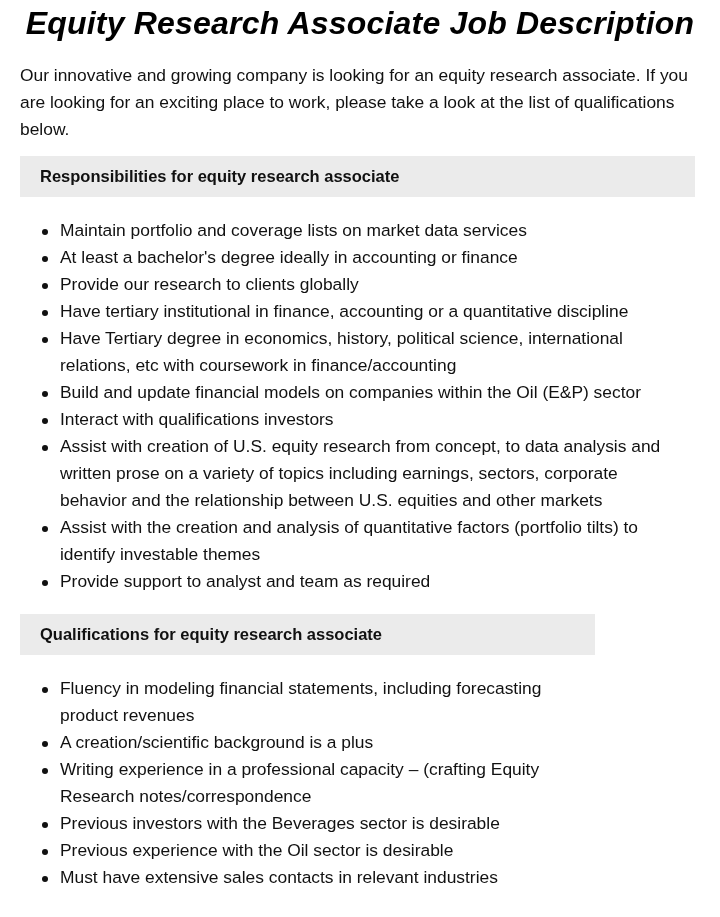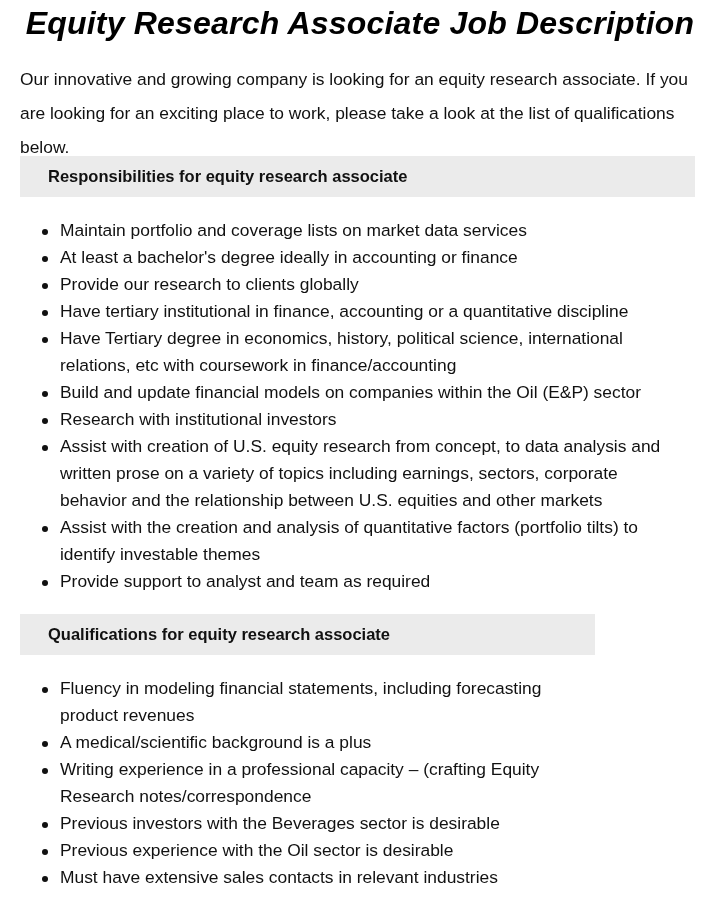--- a/index.html
+++ b/index.html
@@ -10,28 +10,28 @@
   }
   .page { position: relative; width: 720px; height: 917px; }
   .title {
     margin: 0; padding-top: 4px;
     text-align: center;
     font-size: 32px; font-weight: bold; letter-spacing: 0.2px;
     line-height: 38px; color: #000; font-style: italic;
   }
   .intro {
     margin: 20px 20px 0 20px;
-    font-size: 17.4px; line-height: 34px; color: #111;
+    font-size: 17.4px; line-height: 27px; color: #111;
   }
   .section-head {
     background: #ebebeb;
     margin: 0 25px 0 20px;
     height: 41px;
     display: flex; align-items: center;
-    padding-left: 28px;
+    padding-left: 20px;
     font-size: 16.5px; font-weight: bold; color: #111;
   }
   .sec1 { position: absolute; top: 156px; left: 0; width: 720px; }
   .sec2 { position: absolute; top: 614px; left: 0; width: 620px; }
   ul.items {
     list-style: none; margin: 20px 12px 0 0; padding: 0 20px 0 60px;
     font-size: 17.4px; line-height: 27px; color: #111;
   }
   ul.items li { position: relative; }
   ul.items li .bullet {
@@ -48,31 +48,31 @@
 
   <section class="sec1">
     <div class="section-head">Responsibilities for equity research associate</div>
     <ul class="items">
       <li><span class="bullet"></span><span>Maintain portfolio and coverage lists on market data services</span></li>
       <li><span class="bullet"></span><span>At least a bachelor's degree ideally in accounting or finance</span></li>
       <li><span class="bullet"></span><span>Provide our research to clients globally</span></li>
       <li><span class="bullet"></span><span>Have tertiary institutional in finance, accounting or a quantitative discipline</span></li>
       <li><span class="bullet"></span><span>Have Tertiary degree in economics, history, political science, international relations, etc with coursework in finance/accounting</span></li>
       <li><span class="bullet"></span><span>Build and update financial models on companies within the Oil (E&amp;P) sector</span></li>
-      <li><span class="bullet"></span><span>Research with institutional investors</span></li>
+      <li><span class="bullet"></span><span>Interact with qualifications investors</span></li>
       <li><span class="bullet"></span><span>Assist with creation of U.S. equity research from concept, to data analysis and written prose on a variety of topics including earnings, sectors, corporate behavior and the relationship between U.S. equities and other markets</span></li>
       <li><span class="bullet"></span><span>Assist with the creation and analysis of quantitative factors (portfolio tilts) to identify investable themes</span></li>
       <li><span class="bullet"></span><span>Provide support to analyst and team as required</span></li>
     </ul>
   </section>
 
   <section class="sec2">
     <div class="section-head">Qualifications for equity research associate</div>
     <ul class="items">
       <li><span class="bullet"></span><span>Fluency in modeling financial statements, including forecasting product revenues</span></li>
-      <li><span class="bullet"></span><span>A medical/scientific background is a plus</span></li>
+      <li><span class="bullet"></span><span>A creation/scientific background is a plus</span></li>
       <li><span class="bullet"></span><span>Writing experience in a professional capacity – (crafting Equity Research notes/correspondence</span></li>
       <li><span class="bullet"></span><span>Previous investors with the Beverages sector is desirable</span></li>
       <li><span class="bullet"></span><span>Previous experience with the Oil sector is desirable</span></li>
       <li><span class="bullet"></span><span>Must have extensive sales contacts in relevant industries</span></li>
     </ul>
   </section>
 </div>
 
 </body></html>

